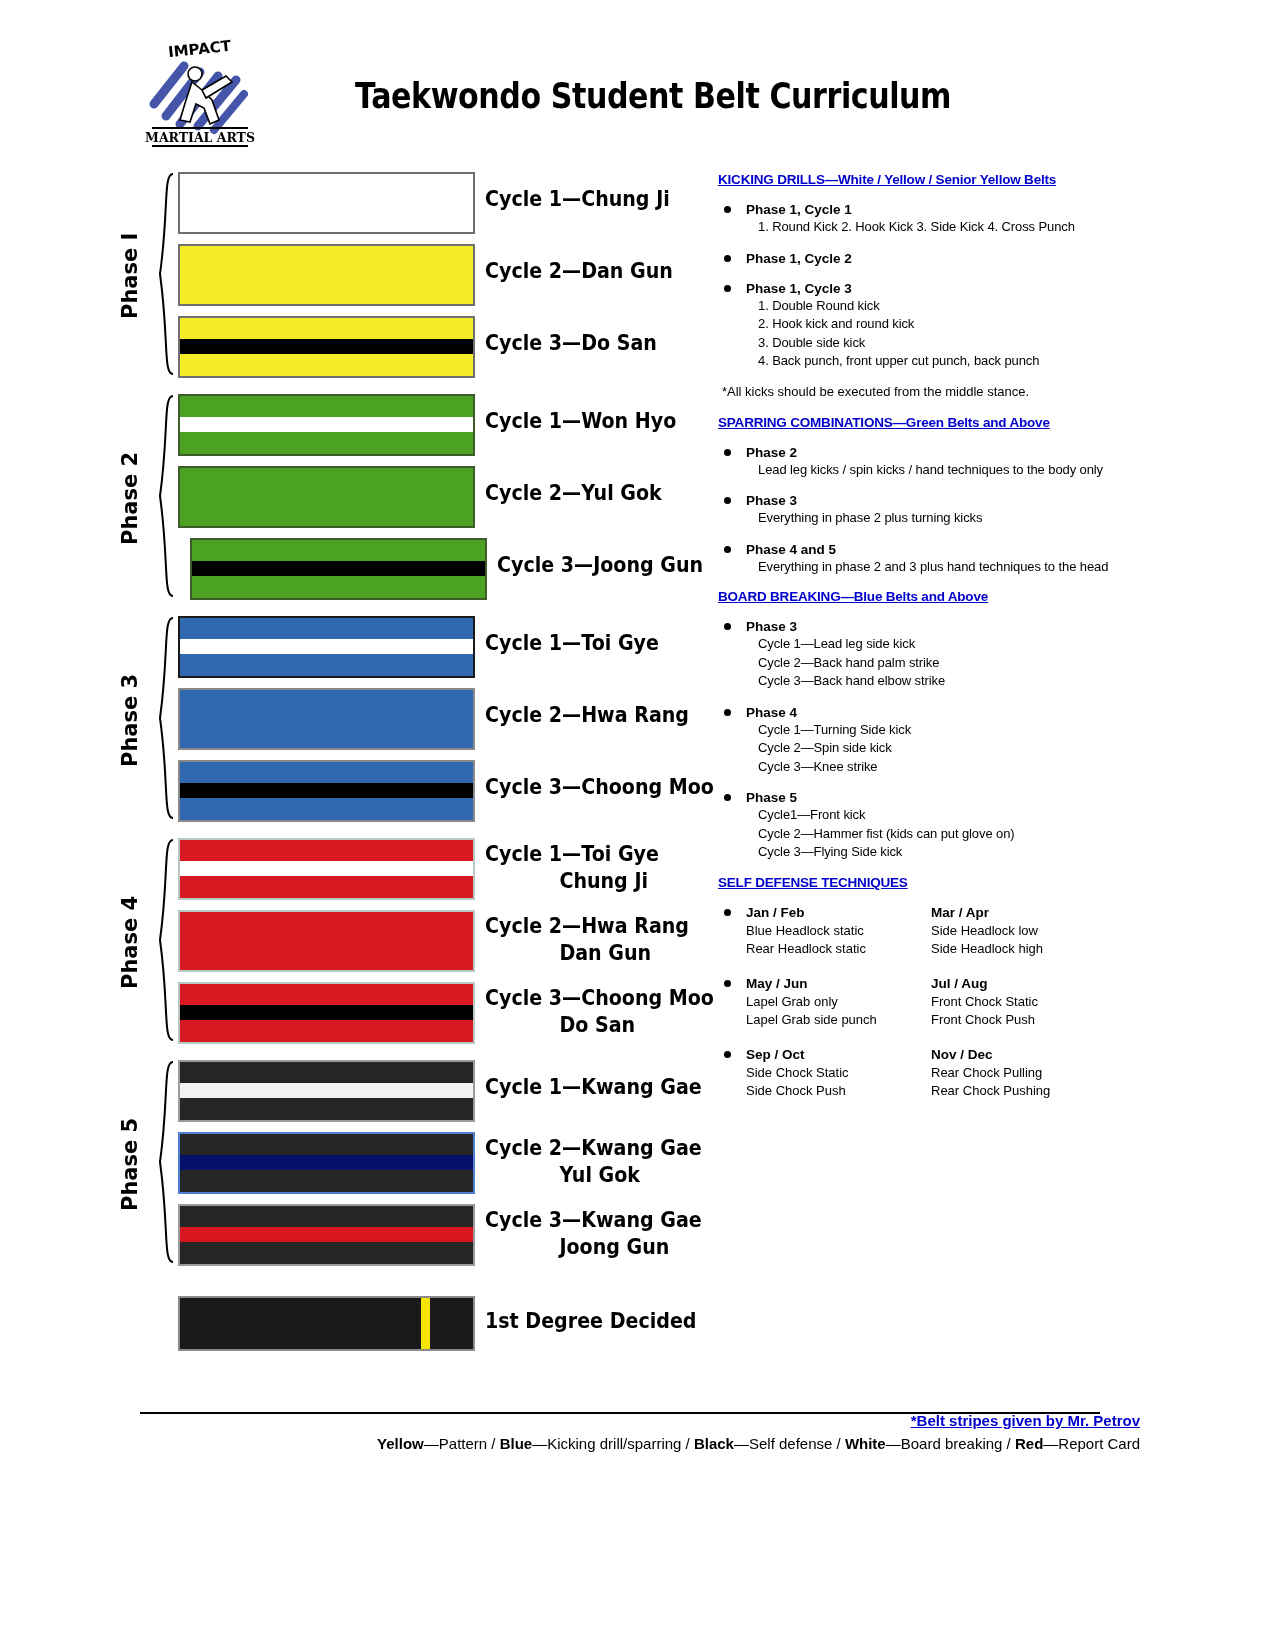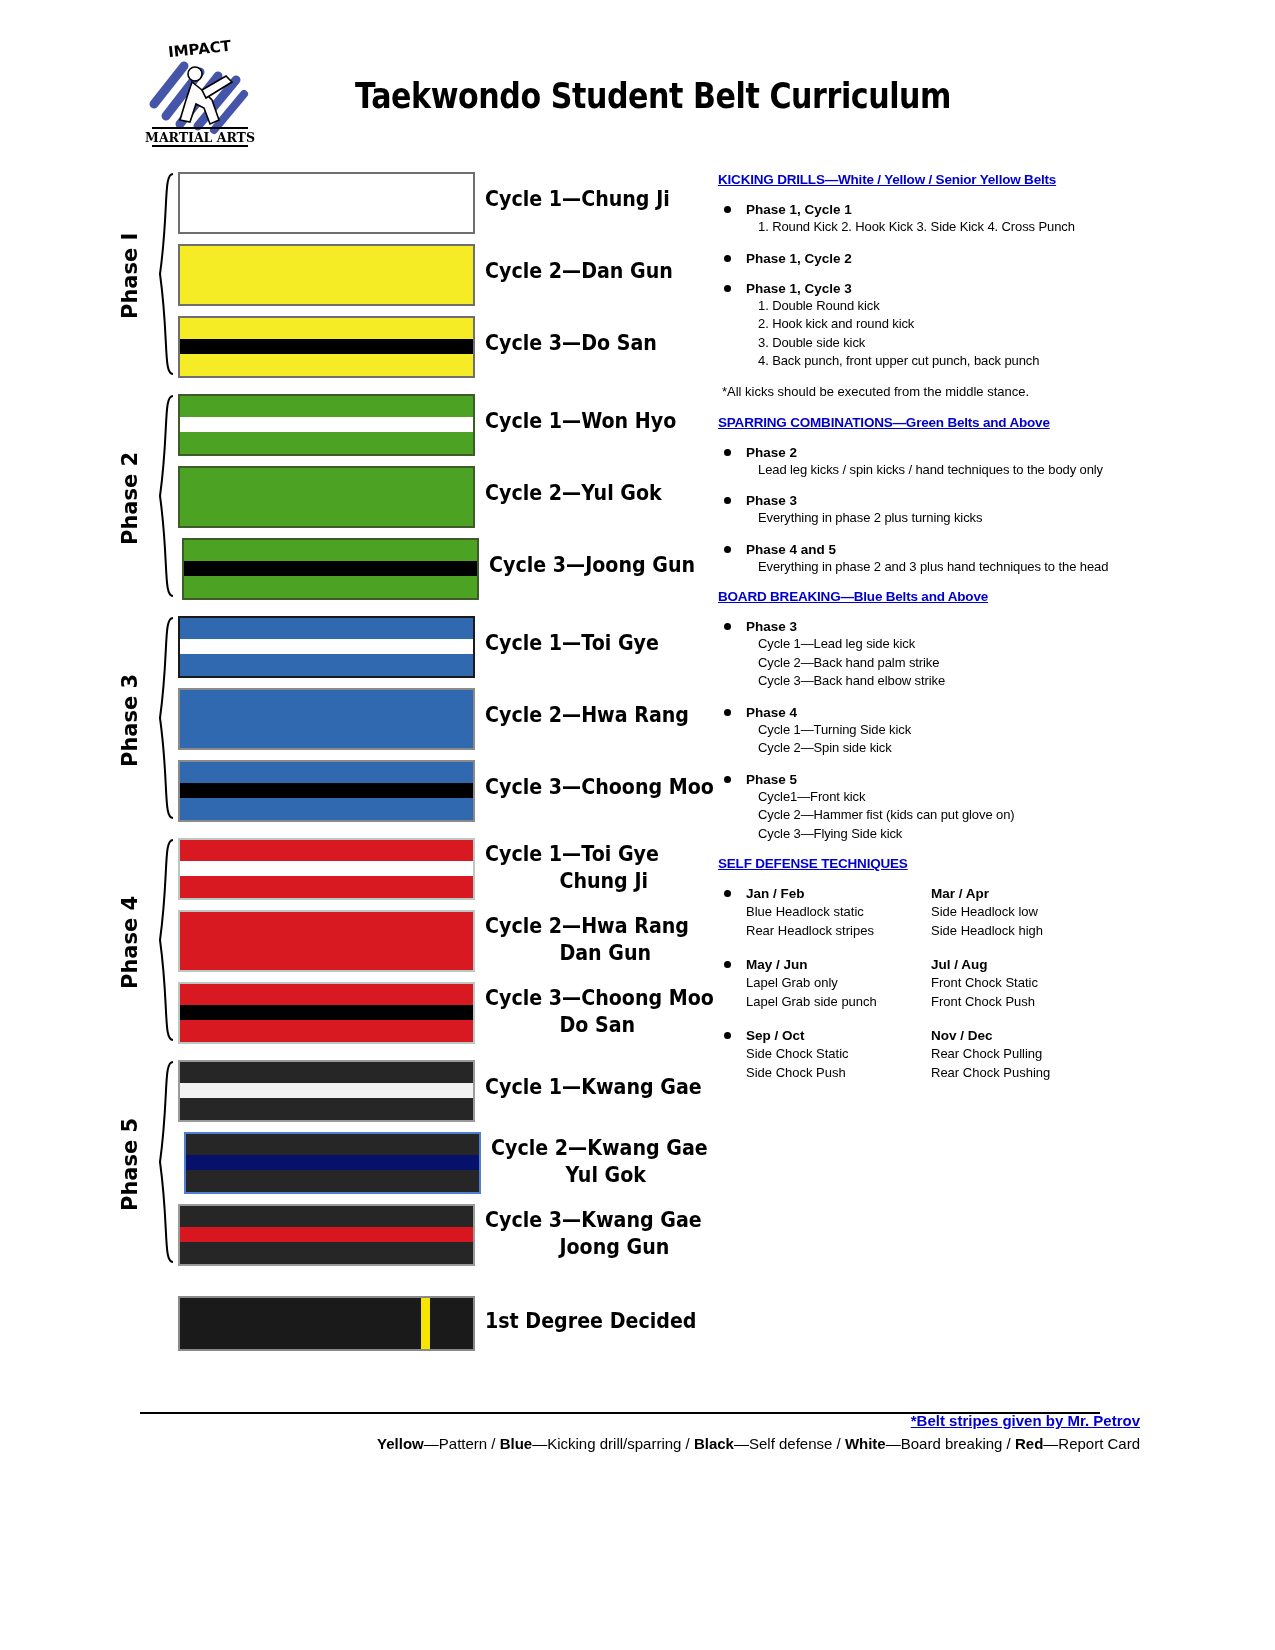--- a/index.html
+++ b/index.html
@@ -166,21 +166,21 @@
       <div class="belt-row" style="position: absolute; left: 0px; top: 0px; width: 600px;">
         <div class="belt" style="background: rgb(75, 162, 35); border-color: rgb(61, 92, 42); top: 4px;">
           <div class="stripe" style="background: rgb(255, 255, 255); height: 15px; top: 21px;"></div>
         </div>
         <div class="belt-label" style="top: 18px;"><span>Cycle 1—Won Hyo</span></div>
       </div>
       <div class="belt-row" style="position: absolute; left: 0px; top: 72px; width: 600px;">
         <div class="belt" style="background: rgb(75, 162, 35); border-color: rgb(61, 92, 42); top: 4px;"></div>
         <div class="belt-label" style="top: 18px;"><span>Cycle 2—Yul Gok</span></div>
       </div>
-      <div class="belt-row" style="position: absolute; left: 4px; top: 144px; width: 600px;">
+      <div class="belt-row" style="position: absolute; left: 12px; top: 144px; width: 600px;">
         <div class="belt" style="background: rgb(75, 162, 35); border-color: rgb(61, 92, 42); top: 4px;">
           <div class="stripe" style="background: rgb(0, 0, 0); height: 15px; top: 21px;"></div>
         </div>
         <div class="belt-label" style="top: 18px;"><span>Cycle 3—Joong Gun</span></div>
       </div>
     </div>
     <div class="phase-block" style="position: absolute; left: 0px; top: 444px; width: 600px; height: 216px;">
       <div class="phase-label" style="top: 0px; height: 216px; display: flex; align-items: center; justify-content: center;">Phase 3</div>
       <div class="brace" style="top: 4px;">
         <svg width="22" height="204" viewBox="0 0 22 204">
@@ -234,21 +234,21 @@
         <svg width="22" height="204" viewBox="0 0 22 204">
           <path d="M18 2 C8 2 14 36.72 5 102 C14 167.28 8 202 18 202" fill="none" stroke="#000" stroke-width="2"></path>
         </svg>
       </div>
       <div class="belt-row" style="position: absolute; left: 0px; top: 0px; width: 600px;">
         <div class="belt" style="background: rgb(38, 38, 38); border-color: rgb(154, 154, 154); top: 4px;">
           <div class="stripe" style="background: rgb(242, 242, 242); height: 15px; top: 21px;"></div>
         </div>
         <div class="belt-label" style="top: 18px;"><span>Cycle 1—Kwang Gae</span></div>
       </div>
-      <div class="belt-row" style="position: absolute; left: 6px; top: 72px; width: 600px; text-decoration: underline;">
+      <div class="belt-row" style="position: absolute; left: 0px; top: 72px; width: 600px; text-decoration: underline;">
         <div class="belt" style="background: rgb(38, 38, 38); border-color: rgb(79, 127, 208); top: 4px;">
           <div class="stripe" style="background: rgb(6, 17, 107); height: 15px; top: 21px;"></div>
         </div>
         <div class="belt-label" style="top: 7px;"><span>Cycle 2—Kwang Gae</span><span class="ln2">Yul Gok</span></div>
       </div>
       <div class="belt-row" style="position: absolute; left: 0px; top: 144px; width: 600px;">
         <div class="belt" style="background: rgb(38, 38, 38); border-color: rgb(154, 154, 154); top: 4px;">
           <div class="stripe" style="background: rgb(216, 22, 31); height: 15px; top: 21px;"></div>
         </div>
         <div class="belt-label" style="top: 7px;"><span>Cycle 3—Kwang Gae</span><span class="ln2">Joong Gun</span></div>
@@ -317,39 +317,40 @@
         <div>Cycle 2—Back hand palm strike</div>
         <div>Cycle 3—Back hand elbow strike</div>
       </div>
     </div>
     <div class="bullet-item">
       <span class="dot"></span>
       <div class="bi-title">Phase 4</div>
       <div class="bi-lines">
         <div>Cycle 1—Turning Side kick</div>
         <div>Cycle 2—Spin side kick</div>
+        <div>Cycle 3—Knee strike</div>
       </div>
     </div>
     <div class="bullet-item">
       <span class="dot"></span>
       <div class="bi-title">Phase 5</div>
       <div class="bi-lines">
         <div>Cycle1—Front kick</div>
         <div>Cycle 2—Hammer fist (kids can put glove on)</div>
         <div>Cycle 3—Flying Side kick</div>
       </div>
     </div>
     <div class="sec-head" style="margin-top: 4px;">SELF DEFENSE TECHNIQUES</div>
     <div class="sd-row">
       <span class="dot"></span>
       <div class="sd-cols">
         <div class="sd-col">
           <div class="m">Jan / Feb</div>
           <div class="t">Blue Headlock static</div>
-          <div class="t">Rear Headlock stripes</div>
+          <div class="t">Rear Headlock static</div>
         </div>
         <div class="sd-col">
           <div class="m">Mar / Apr</div>
           <div class="t">Side Headlock low</div>
           <div class="t">Side Headlock high</div>
         </div>
       </div>
     </div>
     <div class="sd-row">
       <span class="dot"></span>

